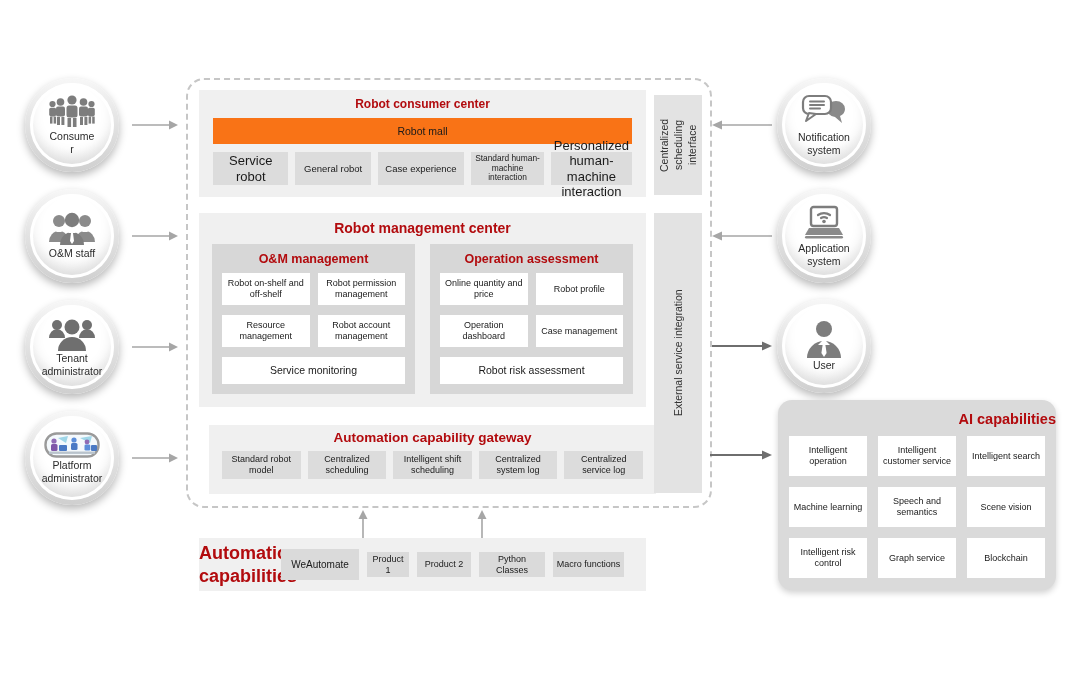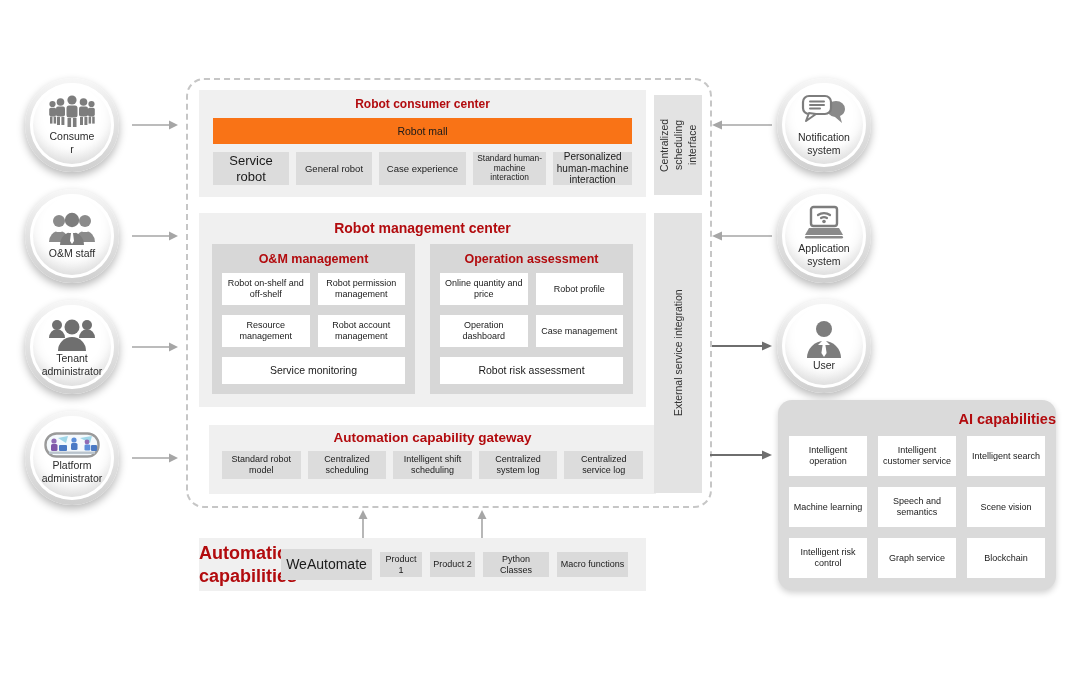--- a/index.html
+++ b/index.html
@@ -42,21 +42,21 @@
   .p-consumer { left:199px; top:90px; width:447px; height:107px; }
   .p-consumer .panel-title { font-size:12px; padding-top:7px; }
   .mall { margin:7px 14px 0; height:26px; background:#f97316; display:flex; align-items:center;
           justify-content:center; font-size:10.5px; }
   .consumer-row { display:flex; gap:7px; margin:8px 14px 0; }
   .consumer-row .gbox { height:33px; }
   .consumer-row .gbox:nth-child(1){ flex:1.02; font-size:13px; }
   .consumer-row .gbox:nth-child(2){ flex:1.02; font-size:9.5px; }
   .consumer-row .gbox:nth-child(3){ flex:1.18; font-size:9.5px; }
   .consumer-row .gbox:nth-child(4){ flex:0.98; font-size:8.4px; }
-  .consumer-row .gbox:nth-child(5){ flex:1.06; font-size:10px; }
+  .consumer-row .gbox:nth-child(5){ flex:1.06; font-size:13px; }
 
   
   .p-mgmt { left:199px; top:213px; width:447px; height:194px; }
   .p-mgmt .panel-title { font-size:14px; padding-top:7px; }
   .mgmt-groups { display:flex; gap:15px; margin:8px 13px 0; }
   .group { flex:1; background:#d7d7d7; padding:5px 10px 10px; }
   .group-title { color:#b20b0e; font-weight:bold; font-size:12.5px; text-align:center; padding:3px 0 7px; }
   .group-grid { display:grid; grid-template-columns:1fr 1fr; gap:10px 8px; }
   .group-grid .wbox { height:32px; }
   .group-wide { margin-top:10px; height:27px; font-size:10.5px; }
@@ -74,23 +74,23 @@
                text-align:center; line-height:1.35; }
   .vbar-top { top:95px; height:100px; } .vbar-top span { inline-size:92px; }
   .vbar-bottom { top:213px; height:280px; } .vbar-bottom span { inline-size:270px; }
 
   
   .p-auto { left:199px; top:538px; width:447px; height:53px; display:flex; align-items:center; }
   .auto-title { width:82px; color:#b20b0e; font-weight:bold; font-size:18px;
                 text-align:center; line-height:1.25; flex:0 0 auto; }
   .auto-boxes { display:flex; align-items:center; gap:8px; }
   .auto-boxes .gbox { background:#dadada; }
-  .auto-boxes .gbox:nth-child(1){ width:91px; height:31px; font-size:14px; }
+  .auto-boxes .gbox:nth-child(1){ width:78px; height:31px; font-size:10px; }
   .auto-boxes .gbox:nth-child(2){ width:42px; height:25px; }
-  .auto-boxes .gbox:nth-child(3){ width:45px; height:25px; }
+  .auto-boxes .gbox:nth-child(3){ width:54px; height:25px; }
   .auto-boxes .gbox:nth-child(4){ width:66px; height:25px; }
   .auto-boxes .gbox:nth-child(5){ width:71px; height:25px; }
 
   
   .p-ai { position:absolute; left:778px; top:400px; width:278px; height:190px; background:#dadada;
           border-radius:14px; box-shadow:0 3px 6px rgba(0,0,0,0.18); }
   .p-ai .panel-title { font-size:14.5px; padding-top:11px;text-align:right; }
   .ai-grid { display:grid; grid-template-columns:repeat(3,1fr); gap:11px; margin:9px 11px 0; }
   .ai-grid .wbox { height:40px; font-size:9px; }
 </style>

